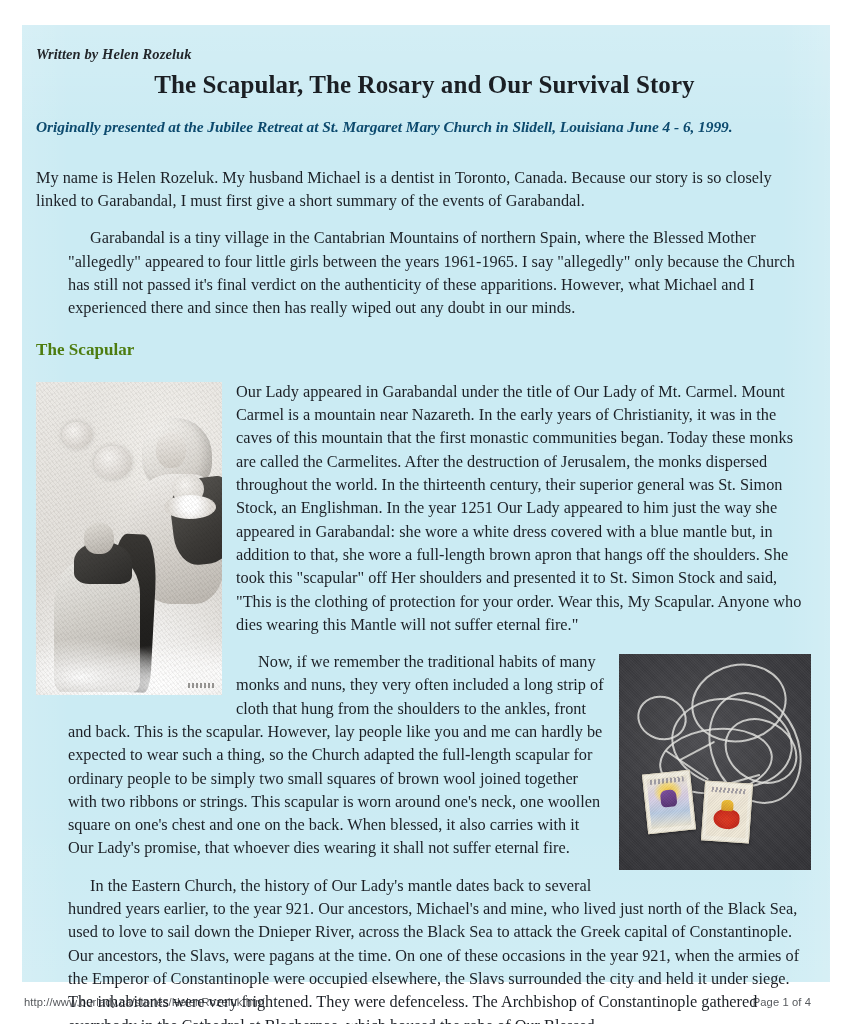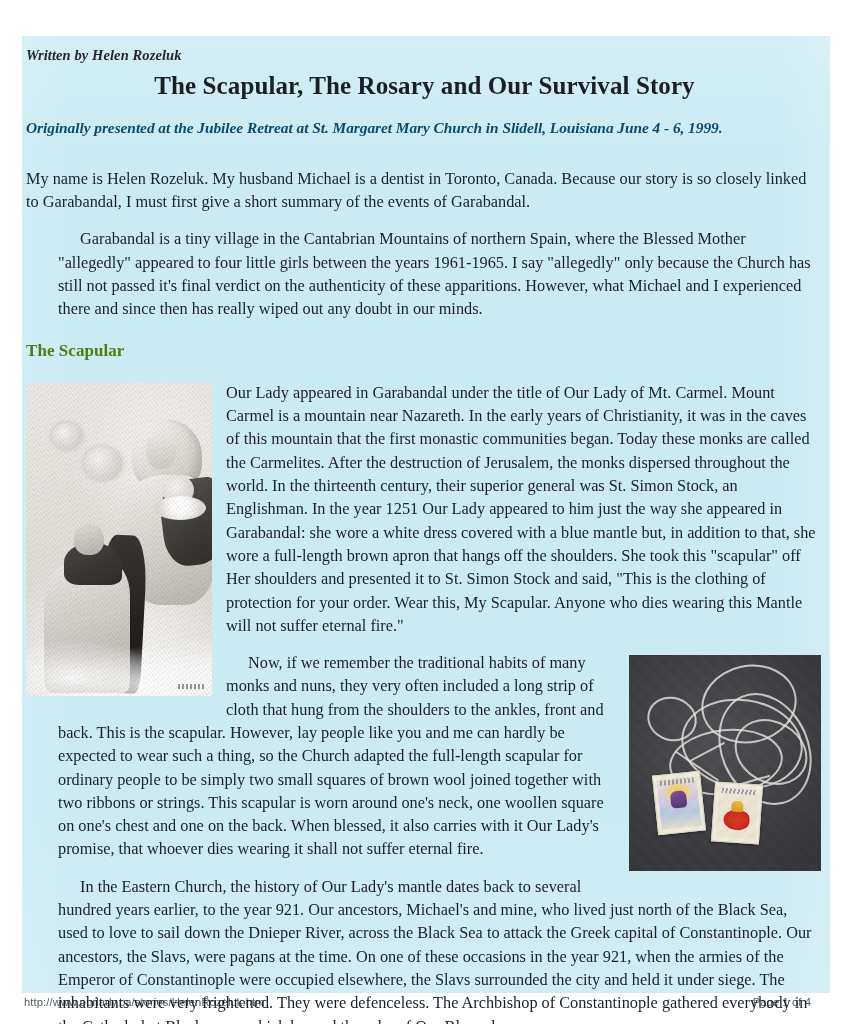--- a/index.html
+++ b/index.html
@@ -13,26 +13,26 @@
     height: 1024px;
     overflow: hidden;
     font-family: "Liberation Serif", "DejaVu Serif", serif;
     position: relative;
   }
 
   
   #scan-page {
     position: absolute;
     left: 22px;
-    top: 36px;
+    top: 25px;
     width: 808px;
     height: 957px;
     background: #cbebf3;
     box-sizing: border-box;
-    padding: 0;
+    padding: 10px;
   }
   
   #scan-page::before {
     content: "";
     position: absolute;
     inset: 0;
     background: linear-gradient(180deg,
         rgba(255,255,255,0.16) 0%,
         rgba(255,255,255,0.00) 12%,
         rgba(255,255,255,0.00) 80%,

